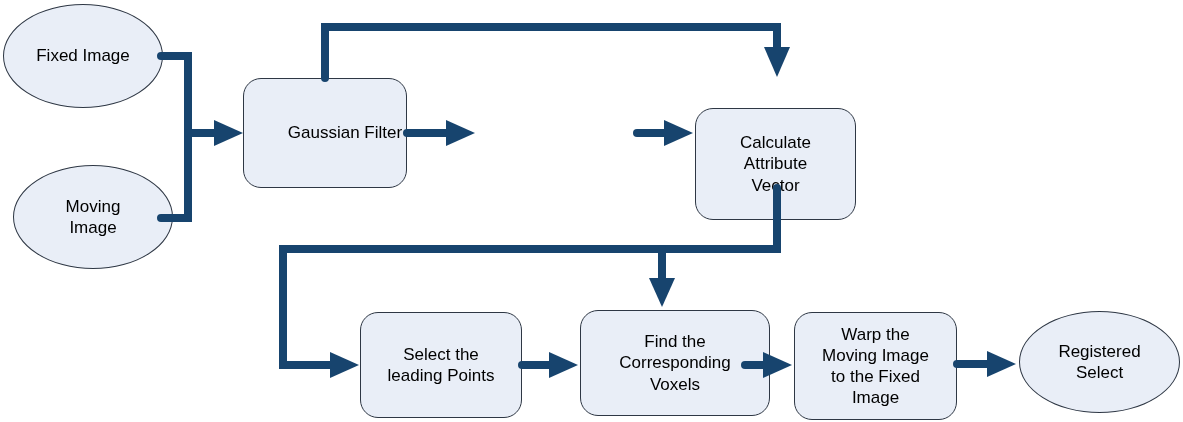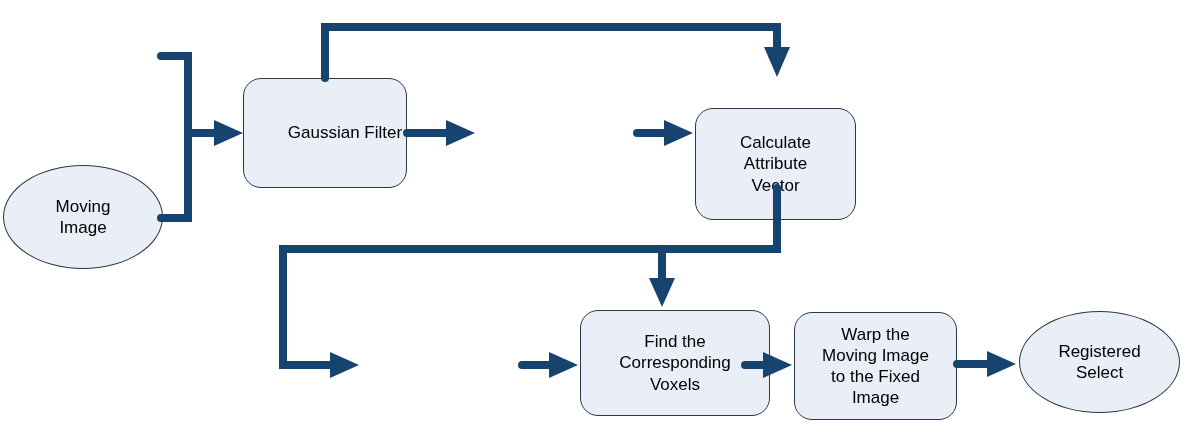--- a/index.html
+++ b/index.html
@@ -86,37 +86,44 @@
     <path d="M522 365 H551"></path>
     <polygon points="549,352 578,365 549,378"></polygon>
 
     <path d="M745 365 H765"></path>
     <polygon points="763,352 792,365 763,378"></polygon>
 
     <path d="M957 364 H989"></path>
     <polygon points="987,351 1016,364 987,377"></polygon>
   </svg>
 
+  <div class="node ellipse" style="left:3px; top:4px; width:160px; height:104px;">
+    <span class="label">Fixed Image</span>
+  </div>
 
-  <div class="node ellipse" style="left:3px; top:165px; width:160px; height:104px;">
+  <div class="node ellipse" style="left:13px; top:165px; width:160px; height:104px;">
     <span class="label">Moving
 Image</span>
   </div>
 
   <div class="node rect" style="left:243px; top:78px; width:164px; height:110px;padding-left:40px;">
     <span class="label">Gaussian Filter</span>
   </div>
 
 
   <div class="node rect" style="left:695px; top:78px; width:161px; height:112px;margin-top:30px;">
     <span class="label">Calculate
 Attribute
 Vector</span>
   </div>
 
+  <div class="node rect" style="left:360px; top:312px; width:162px; height:106px;">
+    <span class="label">Select the
+leading Points</span>
+  </div>
 
   <div class="node rect" style="left:580px; top:310px; width:190px; height:106px;">
     <span class="label">Find the
 Corresponding
 Voxels</span>
   </div>
 
   <div class="node rect" style="left:794px; top:312px; width:163px; height:108px;text-align:center;">
     <span class="label">Warp the
 Moving Image

